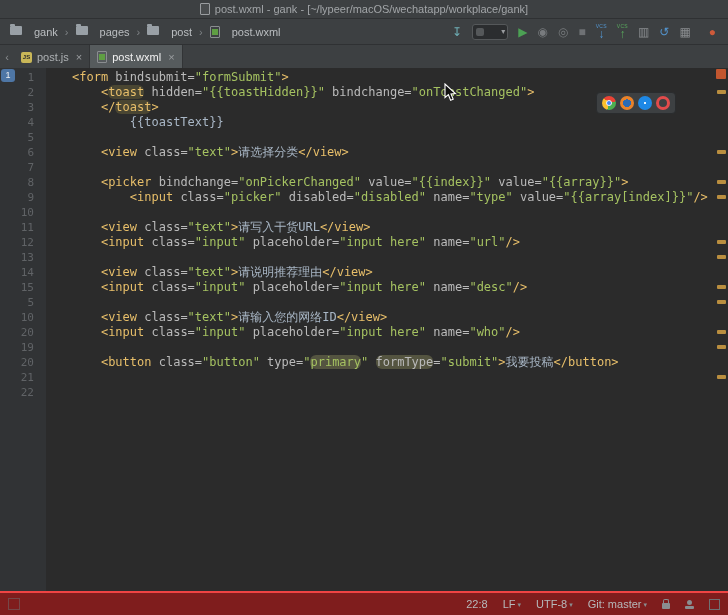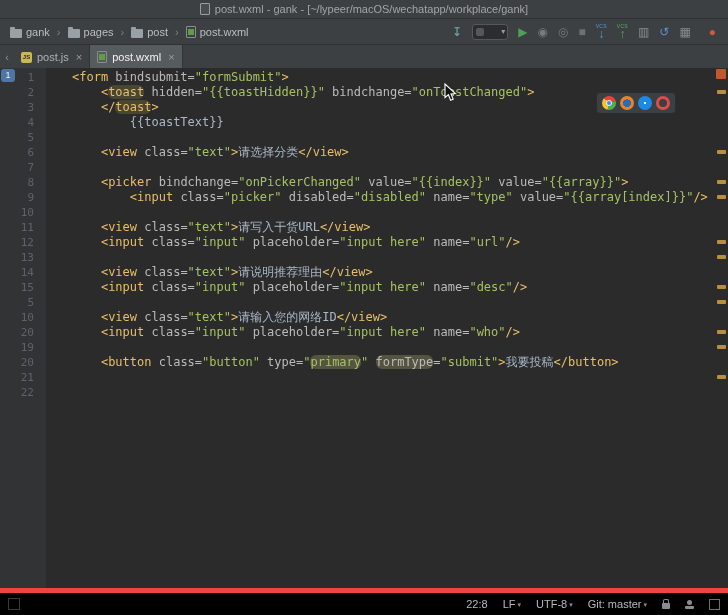--- a/index.html
+++ b/index.html
@@ -8,21 +8,21 @@
 
   
   .titlebar{height:18px;background:#3D4042;display:flex;align-items:center;justify-content:center;
             gap:5px;font-size:11px;color:#A2A5A8;border-bottom:1px solid #2F3133}
   .doc-icon{width:8px;height:10px;border:1px solid #9A9DA0;border-radius:1px;background:#4A4D4F;display:inline-block}
 
   
   .navbar{height:25px;background:#3D4042;display:flex;align-items:center;padding:0 8px;
           border-bottom:1px solid #2F3133}
   .crumbs{display:flex;align-items:center;font-size:11px;color:#BBBEC1}
-  .crumb{display:flex;align-items:flex-end;gap:4px;padding:1px 2px;cursor:default}
+  .crumb{display:flex;align-items:flex-start;gap:12px;padding:1px 2px;cursor:default}
   .crumb-sep{color:#7E8285;margin:0 5px;font-size:11px}
   .folder-icon{width:12px;height:9px;background:#99A0A6;border-radius:1px;position:relative;display:inline-block}
   .folder-icon::before{content:"";position:absolute;top:-2px;left:0;width:5px;height:2px;background:#99A0A6;border-radius:1px 1px 0 0}
   .file-icon{width:8px;height:10px;border:1px solid #8A8D90;border-radius:1px;position:relative;display:inline-block}
   .file-icon::after{content:"";position:absolute;left:1px;right:1px;top:2px;bottom:2px;background:#5F9E43}
   .toolbar{margin-left:auto;display:flex;align-items:center;gap:10px;padding-right:4px}
   .tb-icon{font-size:12px;line-height:1;display:flex;flex-direction:column;align-items:center;cursor:default}
   .vcs-label{font-style:normal;font-size:5px;letter-spacing:.3px;line-height:4px}
   .run-select{width:30px;height:14px;background:#2B2D2F;border:1px solid #55585A;border-radius:3px;
               display:flex;align-items:center;padding:0 2px;color:#9A9DA0;font-size:8px}
@@ -65,21 +65,21 @@
   .browser.chrome{background:conic-gradient(from -45deg,#EA4335 0 120deg,#4CAF50 120deg 240deg,#FBC02D 240deg 360deg)}
   .browser.chrome::after{content:"";position:absolute;left:4px;right:4px;top:4px;bottom:4px;background:#4285F4;
                          border:1px solid #F5F5F5;border-radius:50%}
   .browser.firefox{background:radial-gradient(circle at 50% 52%,#2A6BB5 0 4px,#E8822A 4px)}
   .browser.safari{background:radial-gradient(circle at 50% 50%,#E8F4FD 0 1.5px,#1E88E5 1.5px)}
   .browser.opera{width:8px;height:8px;border:3px solid #E24B4B;background:transparent}
 
   .cursor{position:absolute;left:444px;top:15px}
 
   
-  .statusbar{position:absolute;left:0;right:0;bottom:0;height:22px;background:#000000;border-top:5px solid #ef4444;
+  .statusbar{position:absolute;left:0;right:0;bottom:0;height:22px;background:#7f1d1d;border-top:2px solid #ef4444;
              display:flex;align-items:center;font-size:11px;color:#B6B9BB;padding:0 8px}
   .sb-right{margin-left:auto;display:flex;align-items:center;gap:15px}
   .sb-item{display:flex;align-items:center;gap:2px}
   .sb-caret{font-size:7px;color:#8A8D90;margin-top:1px}
   .toolwindow-sq{width:10px;height:10px;border:1px solid #6E7174;display:inline-block;opacity:.5}
   .lock-icon{width:8px;height:6px;background:#8A8D90;border-radius:1px;position:relative;display:inline-block;margin-top:3px}
   .lock-icon::before{content:"";position:absolute;top:-4px;left:1px;width:4px;height:4px;border:1px solid #8A8D90;
                      border-bottom:none;border-radius:2px 2px 0 0}
   .hector-icon{width:9px;height:9px;position:relative;display:inline-block}
   .hector-icon::before{content:"";position:absolute;top:0;left:2px;width:5px;height:5px;border-radius:50%;background:#8A8D90}

